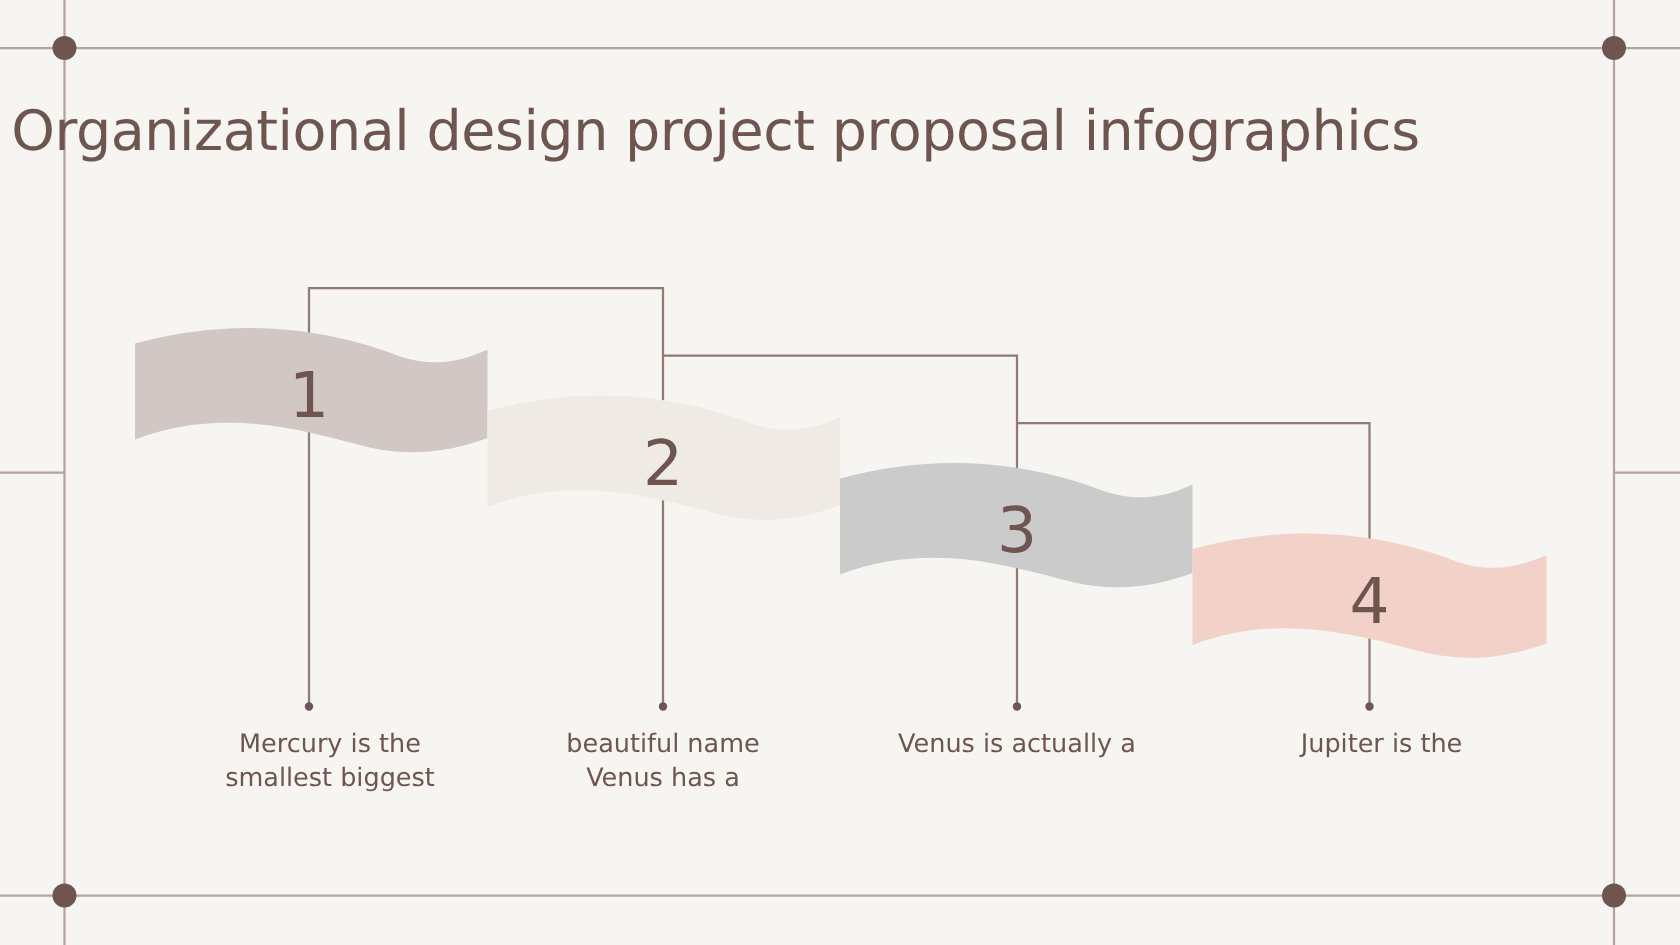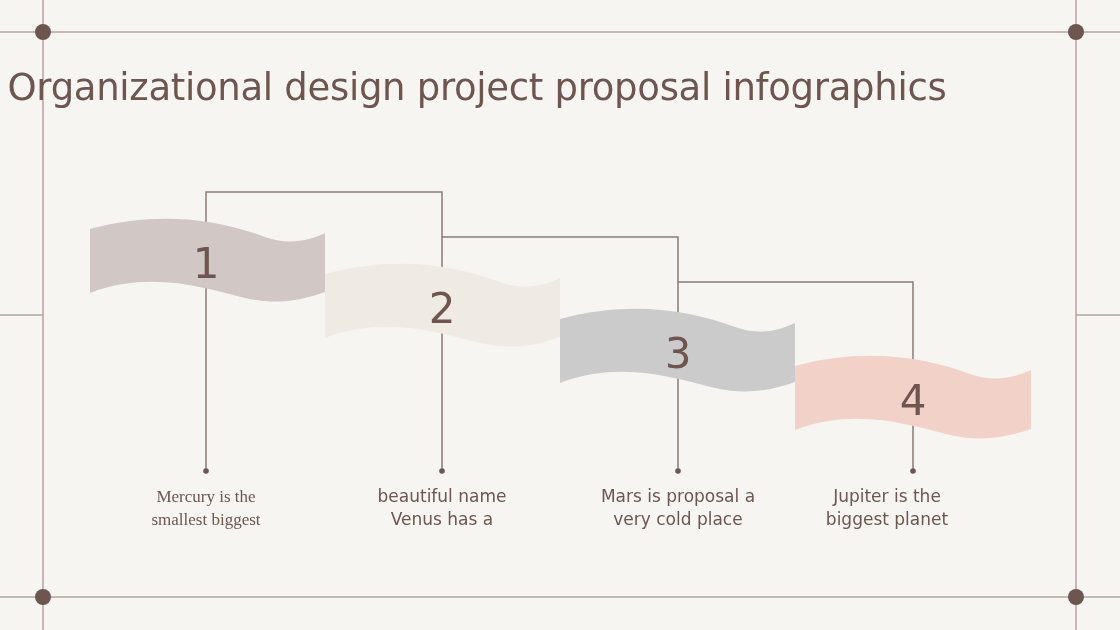--- a/index.html
+++ b/index.html
@@ -48,28 +48,26 @@
   <path fill="#f2d1c9" d="M795,366 C865,347 925,357 970,374 C995,383 1015,377 1031,370 L1031,429 C1005,438 980,442 950,435 C910,425 855,407 795,430 Z"></path>
 </svg>
 
 <div class="title">Organizational design project proposal infographics</div>
 
 <div class="num" style="left:176px;top:239px;">1</div>
 <div class="num" style="left:412px;top:284px;">2</div>
 <div class="num" style="left:648px;top:329px;">3</div>
 <div class="num" style="left:883px;top:376px;">4</div>
 
-<div class="cap" style="left:106px;top:485px;font-family:Liberation Serif, serif;">
+<div class="cap" style="left:120px;top:485px;">
   <div>Mercury is the</div>
   <div>smallest biggest</div>
 </div>
 <div class="cap" style="left:342px;top:485px;">
   <div>beautiful name</div>
   <div>Venus has a</div>
 </div>
 <div class="cap" style="left:578px;top:485px;">
-  <div>Mars is proposal a</div>
-  <div>very cold place</div>
+  <div>Venus is actually a</div>
 </div>
-<div class="cap" style="left:787px;top:485px;">
+<div class="cap" style="left:821px;top:485px;">
   <div>Jupiter is the</div>
-  <div>biggest planet</div>
 </div>
 
 </body></html>

